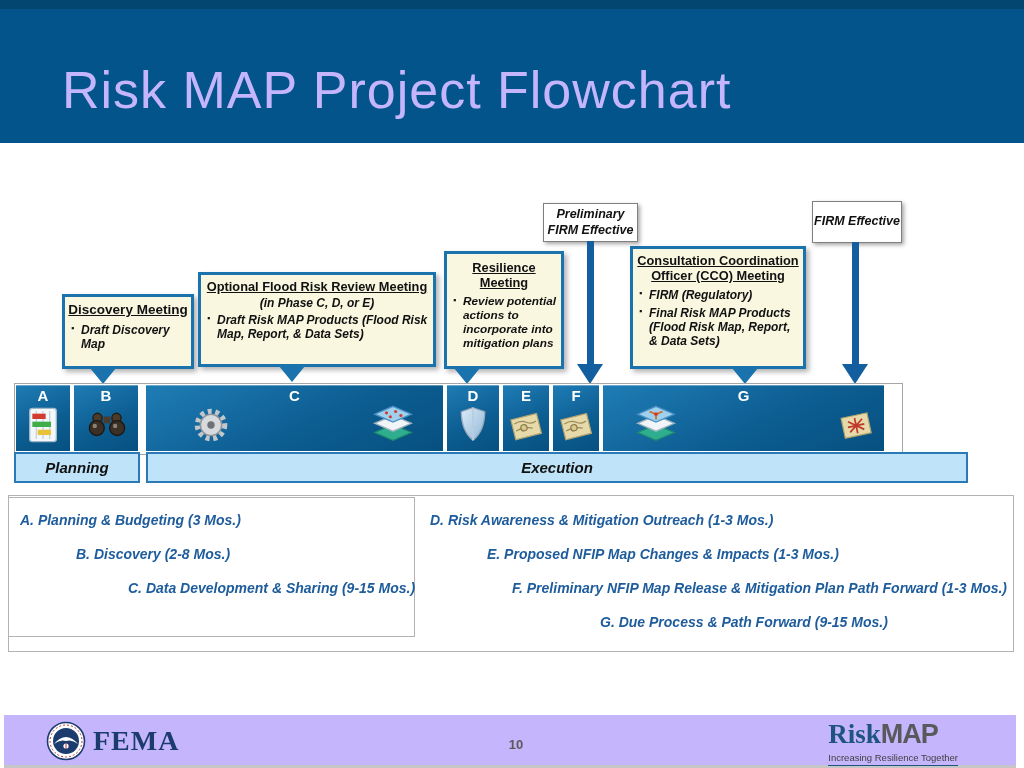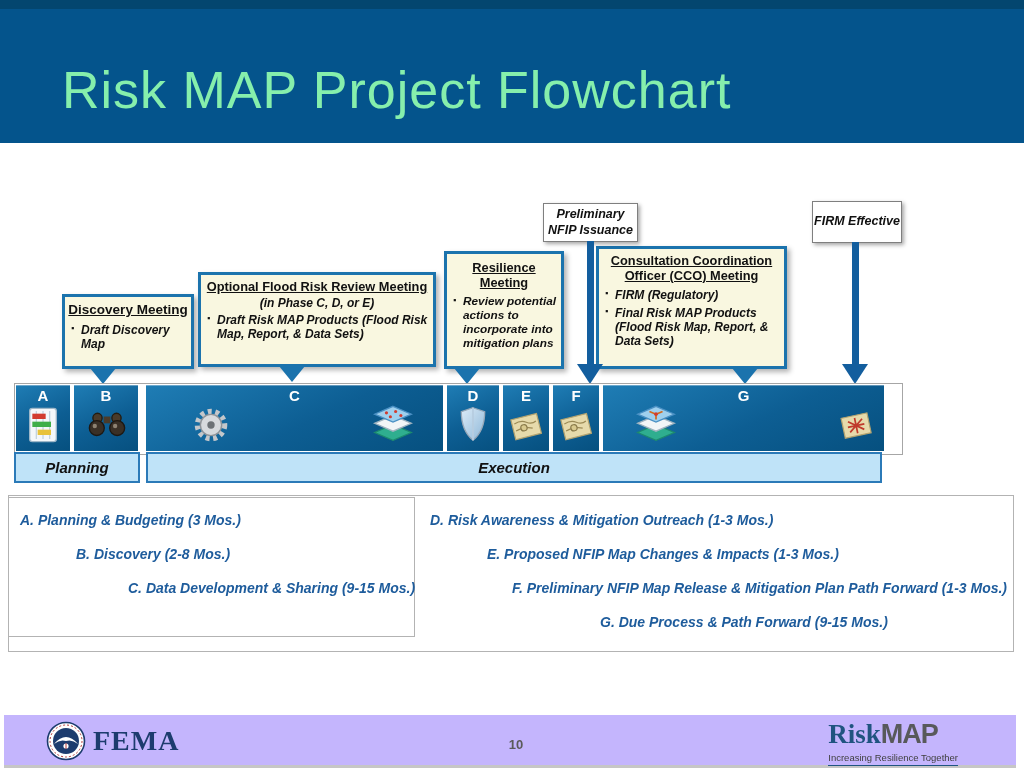--- a/index.html
+++ b/index.html
@@ -2,42 +2,42 @@
 <html><head>
 <meta charset="utf-8">
 <style>
   html,body{margin:0;padding:0;background:#888;}
   .slide{position:relative;width:1024px;height:768px;background:#ffffff;overflow:hidden;
          font-family:"Liberation Sans",sans-serif;}
 
   
   .header{position:absolute;left:0;top:0;width:1024px;height:143px;background:#04548C;}
   .header-stripe{position:absolute;left:0;top:0;width:1024px;height:9px;background:#03466F;}
-  .slide-title{position:absolute;left:62px;top:64px;margin:0;color:#86efac;
+  .slide-title{position:absolute;left:62px;top:64px;margin:0;color:#c4b5fd;
                font-size:52px;font-weight:400;letter-spacing:1px;line-height:52px;white-space:nowrap;}
 
   
   .callout{position:absolute;background:#f9f7e0;border:3px solid #1b73ad;
            box-shadow:3px 3px 5px rgba(0,0,0,.3);box-sizing:border-box;color:#111;}
   .c-title{font-weight:bold;text-align:center;text-decoration:underline;
            line-height:1.15;padding:5px 3px 2px 3px;}
   .c-sub{font-weight:bold;font-style:italic;text-align:center;font-size:12px;line-height:1.1;}
   .c-list{margin:3px 4px 2px 6px;padding:0;list-style:none;}
   .c-list li{font-weight:bold;font-style:italic;font-size:12px;line-height:1.18;
              padding-left:10px;position:relative;margin-bottom:3px;}
   .c-list li::before{content:"▪";position:absolute;left:0;top:0;font-size:9px;font-style:normal;}
 
   #box-discovery{left:62px;top:294px;width:132px;height:75px;}
   #box-discovery .c-title{font-size:13.5px;}
   #box-optional{left:198px;top:272px;width:238px;height:95px;}
   #box-optional .c-title{font-size:12.8px;}
   #box-resilience{left:444px;top:251px;width:120px;height:118px;}
   #box-resilience .c-title{font-size:12.8px;padding-top:7px;}
   #box-resilience .c-list li{font-size:11.8px;}
-  #box-cco{left:596px;top:246px;width:191px;height:123px;}
+  #box-cco{left:630px;top:246px;width:176px;height:123px;}
   #box-cco .c-title{font-size:12.8px;}
 
   
   .label-box{position:absolute;background:#ffffff;border:1px solid #7f7f7f;
              box-shadow:2px 2px 4px rgba(0,0,0,.35);box-sizing:border-box;
              display:flex;align-items:center;justify-content:center;text-align:center;}
   .label-box span{font-weight:bold;font-style:italic;font-size:12.5px;line-height:1.25;color:#111;}
   #box-prelim{left:543px;top:203px;width:95px;height:39px;}
   #box-firmeff{left:812px;top:201px;width:90px;height:42px;}
 
@@ -120,21 +120,21 @@
 
   <div class="callout" id="box-cco">
     <div class="c-title">Consultation Coordination Officer (CCO) Meeting</div>
     <ul class="c-list">
       <li>FIRM (Regulatory)</li>
       <li>Final Risk MAP Products (Flood Risk Map, Report, &amp; Data Sets)</li>
     </ul>
   </div>
 
   <div class="label-box" id="box-prelim">
-    <span>Preliminary NFIP Issuance</span>
+    <span>Preliminary FIRM Effective</span>
   </div>
   <div class="label-box" id="box-firmeff">
     <span>FIRM Effective</span>
   </div>
 
   <div class="pointer" style="left:90px;top:368px;"></div>
   <div class="pointer" style="left:279px;top:366px;"></div>
   <div class="pointer" style="left:454px;top:368px;"></div>
   <div class="pointer" style="left:732px;top:368px;"></div>
 
@@ -236,21 +236,21 @@
       <g transform="rotate(-12 15 15)">
         <rect x="4" y="7" width="22" height="17" fill="#e6daab" stroke="#b3a36f"></rect>
         <path d="M15 9 L15 22 M9 11 L21 20 M21 11 L9 20 M8 15.5 L22 15.5" stroke="#c0392b" stroke-width="1.4"></path>
       </g>
     </svg>
   </div>
 
   <div class="phase" style="left:14px;width:126px;">
     <span>Planning</span>
   </div>
-  <div class="phase" style="left:146px;width:736px;">
+  <div class="phase" style="left:146px;width:822px;">
     <span>Execution</span>
   </div>
 
   <div class="legend-outer"></div>
   <div class="legend-leftbox"></div>
   <div class="legend-item" style="left:20px;top:512px;">A.  Planning &amp; Budgeting (3 Mos.)</div>
   <div class="legend-item" style="left:76px;top:546px;">B.  Discovery (2-8 Mos.)</div>
   <div class="legend-item" style="left:128px;top:580px;">C.  Data Development &amp; Sharing (9-15 Mos.)</div>
   <div class="legend-item" style="left:430px;top:512px;">D. Risk Awareness &amp; Mitigation Outreach (1-3 Mos.)</div>
   <div class="legend-item" style="left:487px;top:546px;">E. Proposed NFIP Map Changes &amp; Impacts (1-3 Mos.)</div>

